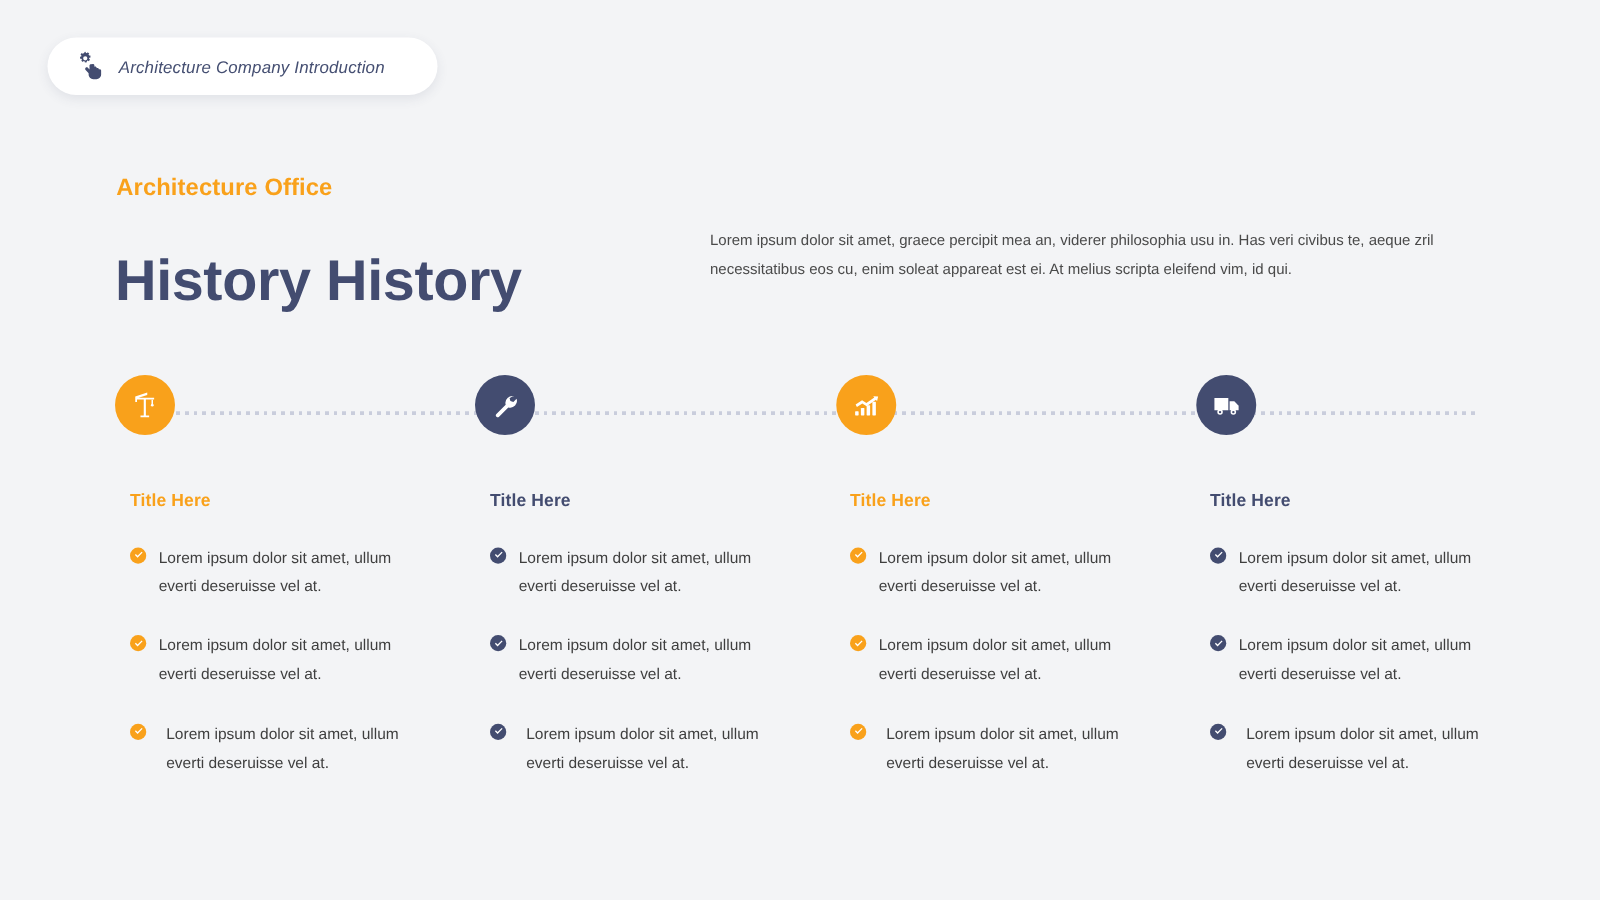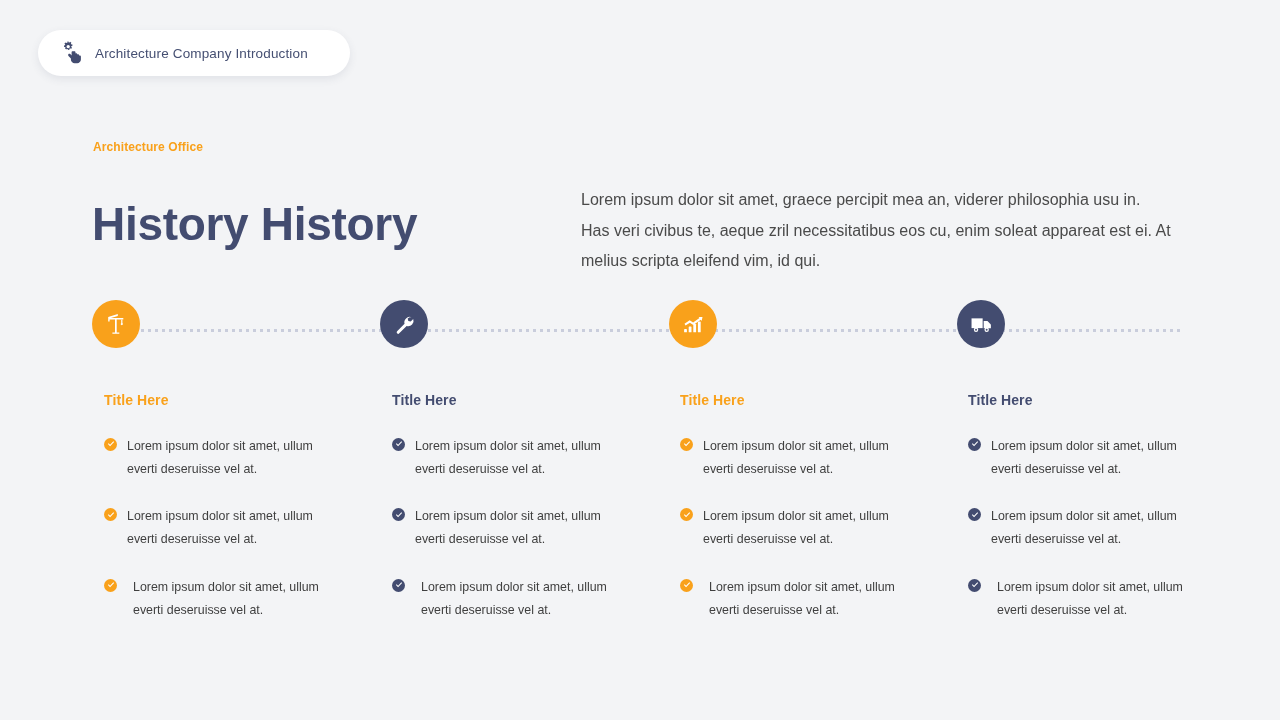--- a/index.html
+++ b/index.html
@@ -22,65 +22,65 @@
     top: 30px;
     width: 312px;
     height: 46px;
     background: #ffffff;
     border-radius: 26px;
     box-shadow: 0 3px 9px rgba(60, 70, 100, 0.10);
     display: flex;
     align-items: center;
     padding-left: 22px;
     box-sizing: border-box;
+    font-style: italic;
   }
   .header-pill .pill-icon {
     width: 24px;
     height: 24px;
     display: block;
     flex: 0 0 auto;
     margin-right: 11px;
   }
   .header-pill .pill-text {
     font-size: 13.5px;
     color: #454f72;
     letter-spacing: 0.15px;
     white-space: nowrap;
   }
 
   
   .eyebrow {
     position: absolute;
     left: 93px;
     top: 140px;
-    font-size: 12px;
+    font-size: 19px;
     font-weight: bold;
     color: #f9a11b;
     letter-spacing: 0.1px;
   }
   .main-title {
     position: absolute;
     left: 92px;
     top: 168px;
     font-size: 46px;
     font-weight: bold;
     color: #434c70;
     letter-spacing: -0.3px;
     line-height: 1.1;
   }
   .intro-para {
     position: absolute;
     left: 568px;
     top: 169px;
     width: 592px;
-    font-size: 16px;
+    font-size: 12px;
     color: #4a4a4a;
     line-height: 1.92;
     text-align: left;
-    margin-left: 13px;
   }
 
   
   .timeline {
     position: absolute;
     left: 0;
     top: 300px;
     width: 1280px;
     height: 62px;
   }

